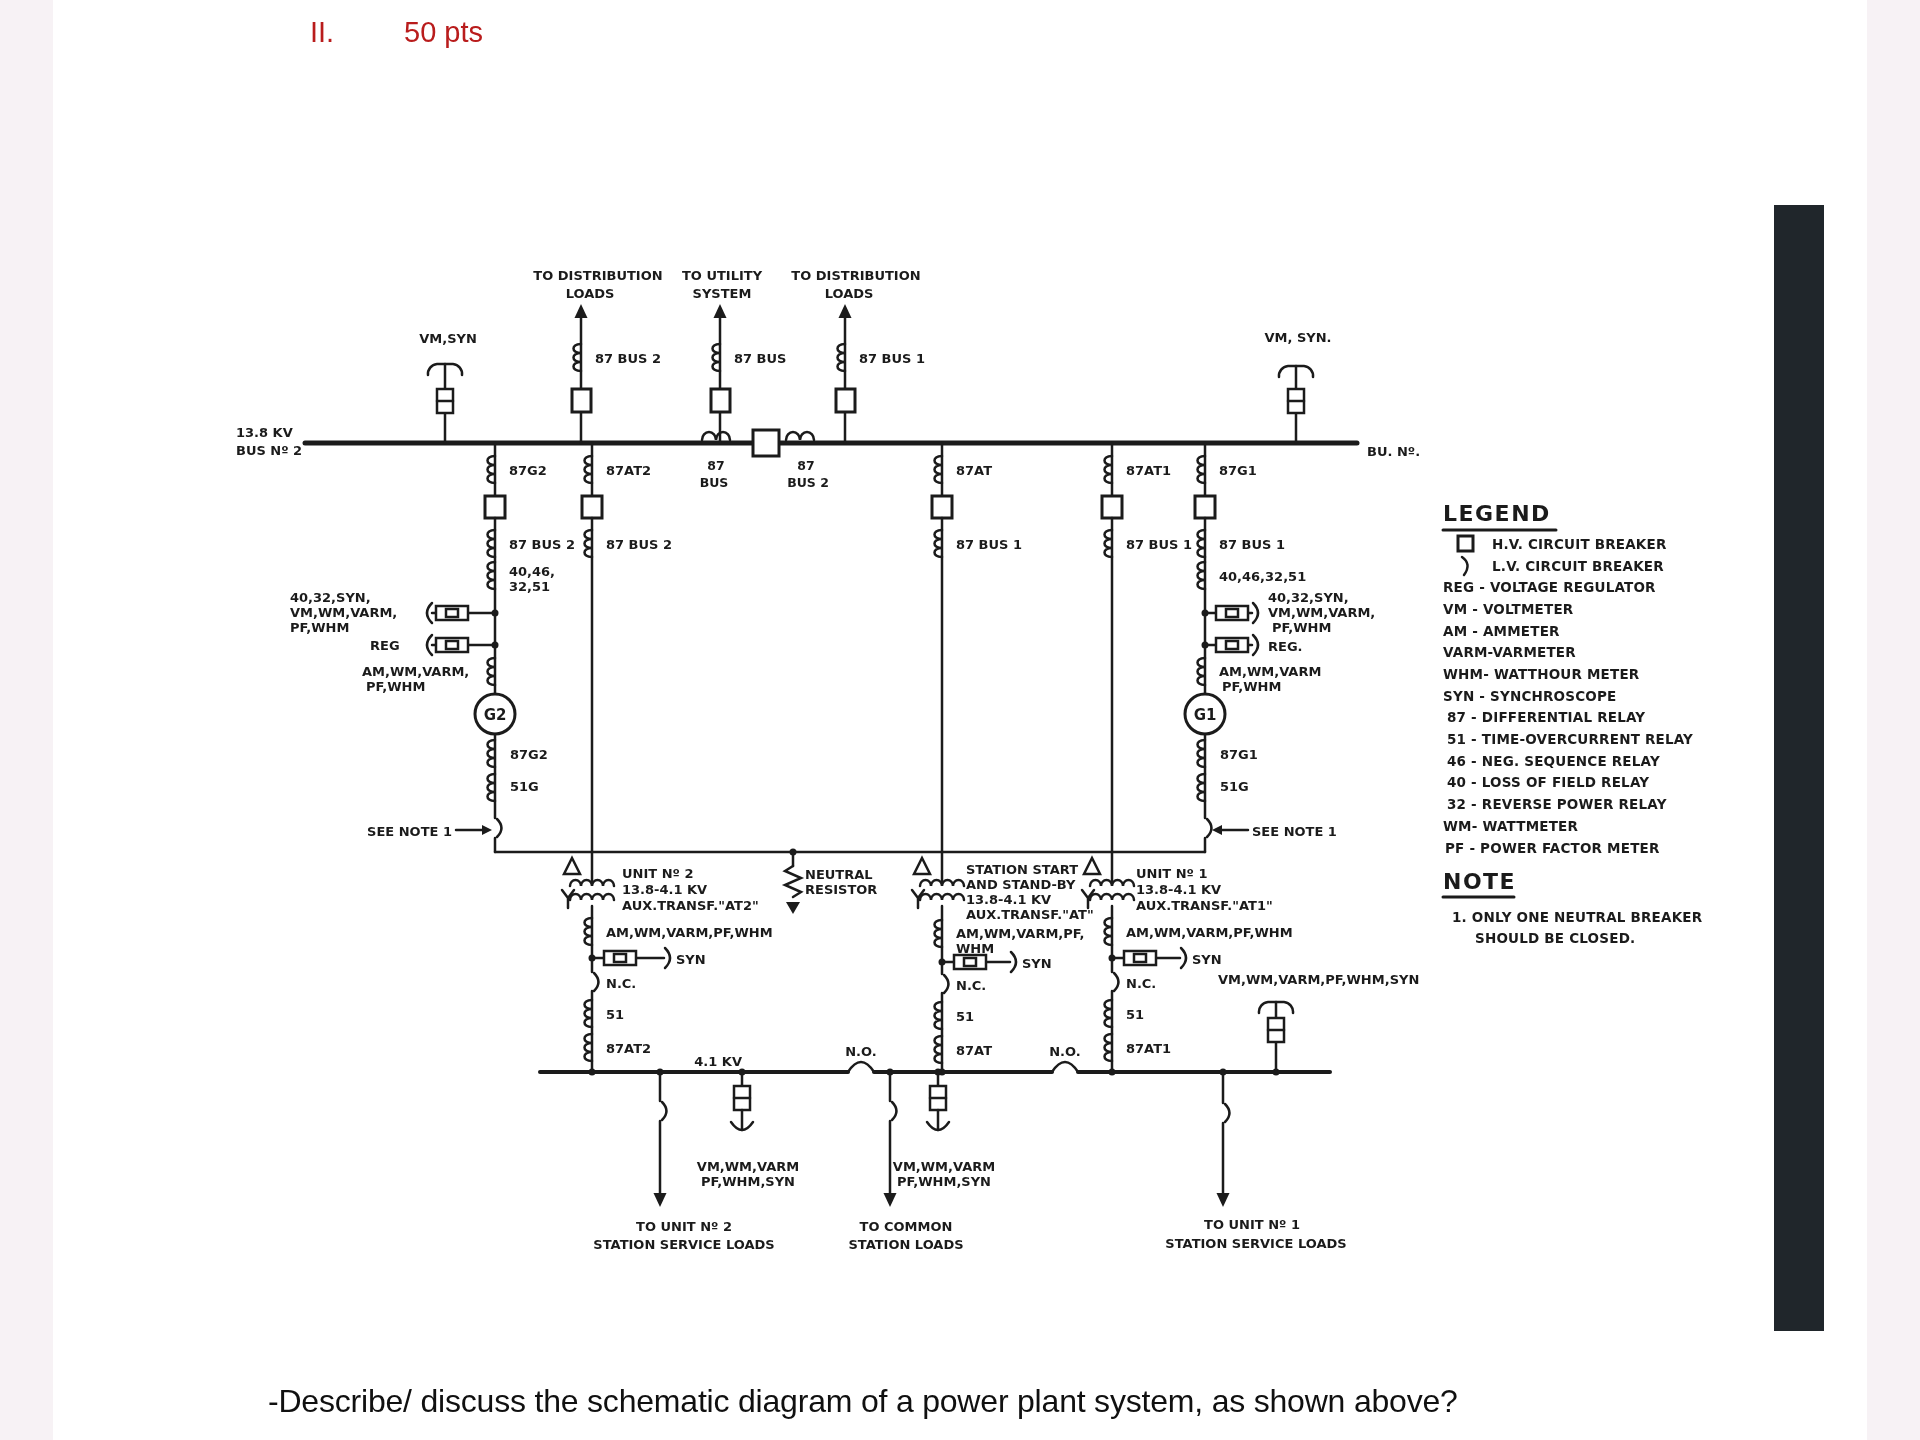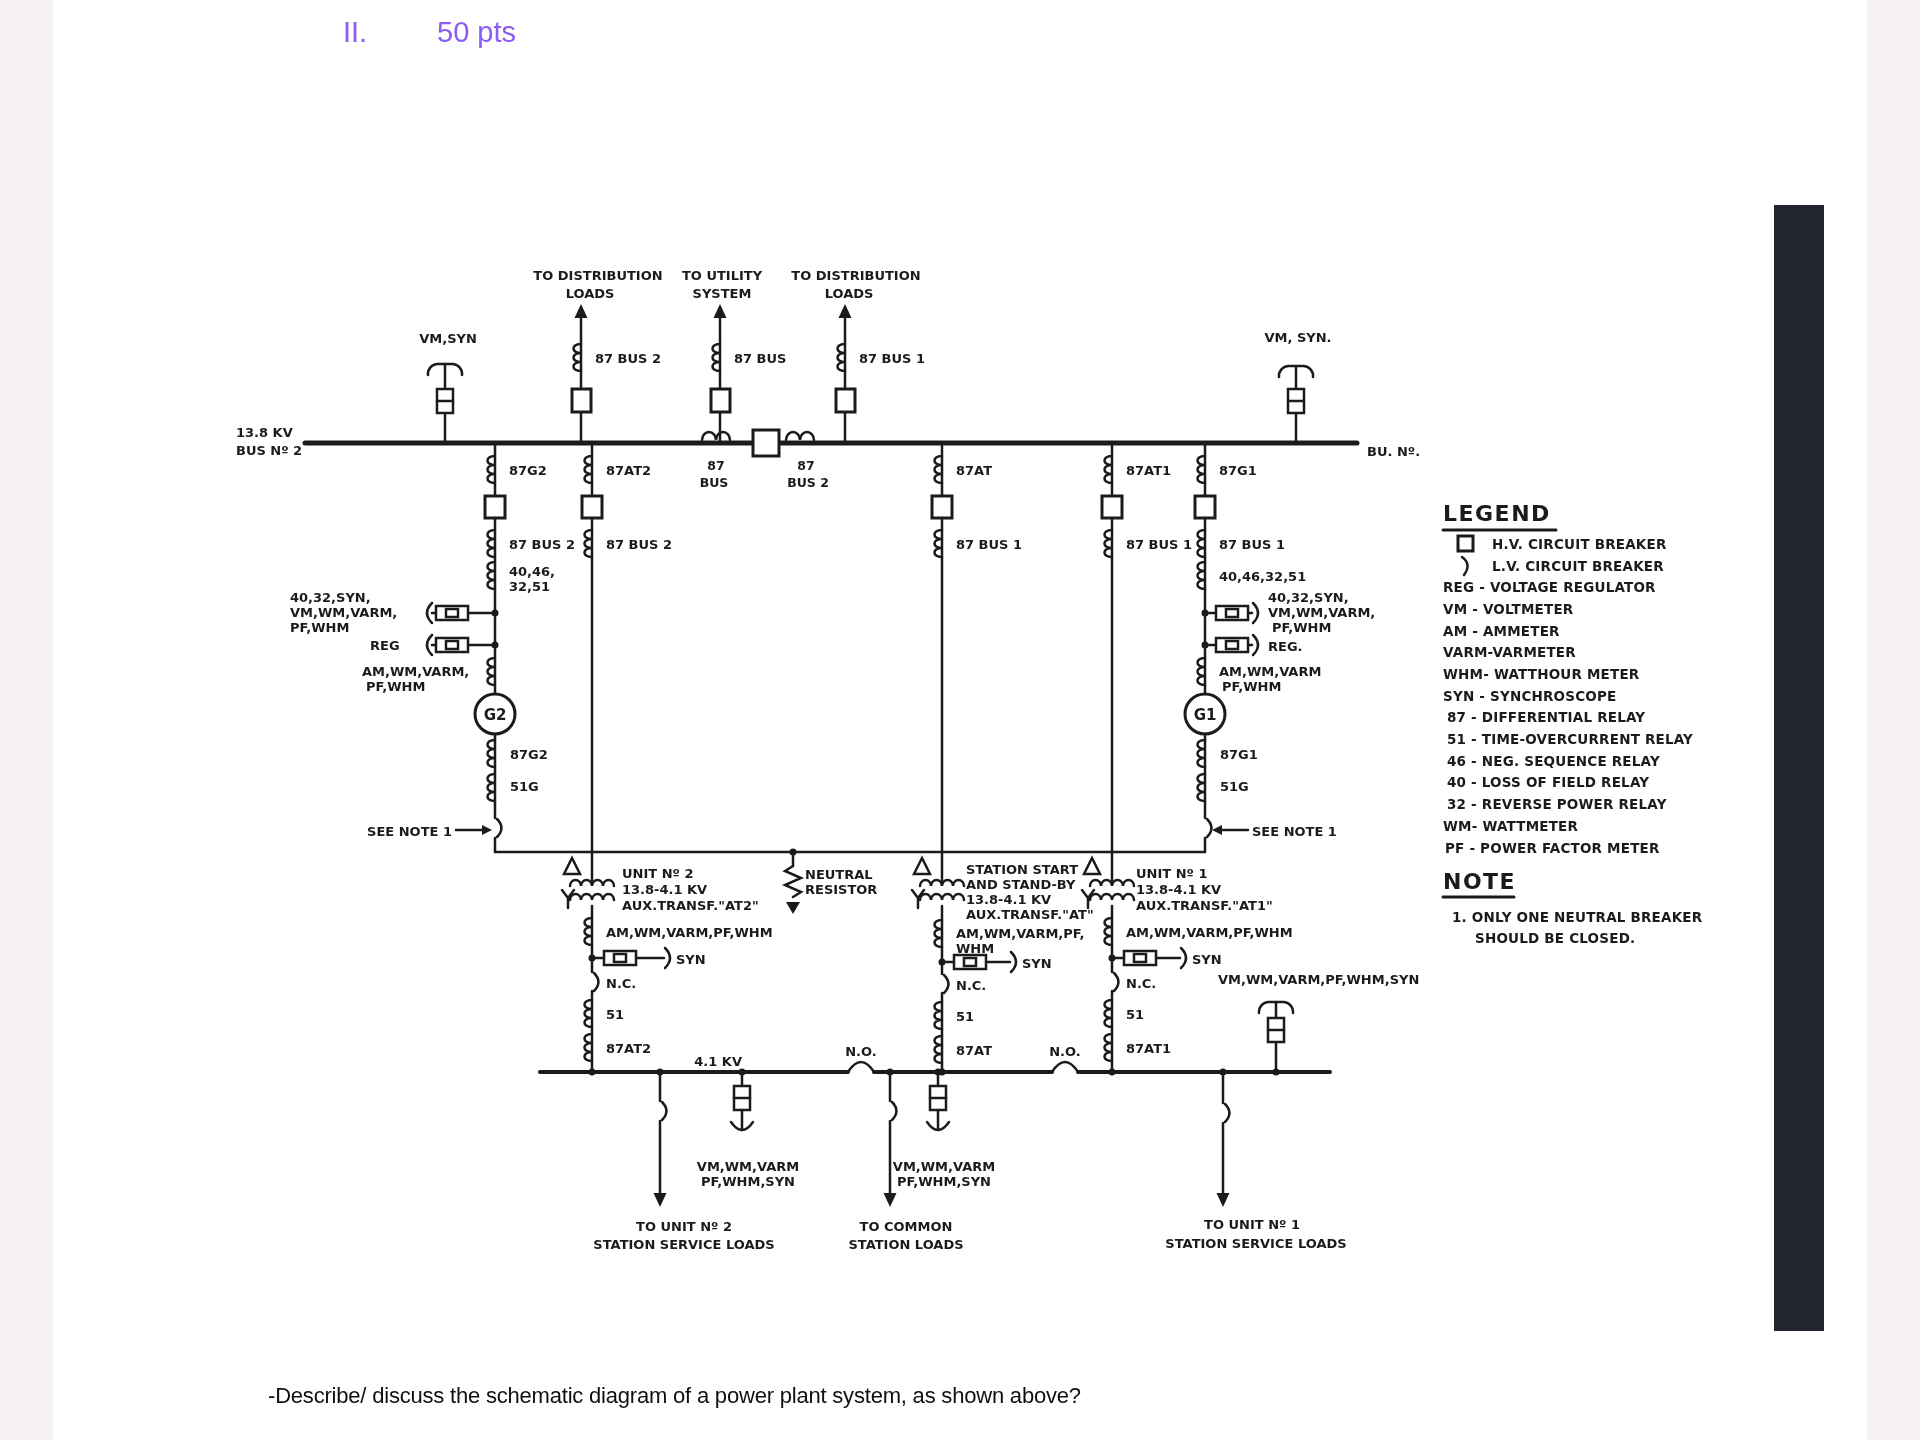--- a/index.html
+++ b/index.html
@@ -3,24 +3,24 @@
 <meta charset="utf-8">
 <style>
   html,body { margin:0; padding:0; }
   body {
     width:1920px; height:1440px; position:relative; overflow:hidden;
     background:#ffffff; font-family:"Liberation Sans", sans-serif;
   }
   .margin-strip { position:absolute; top:0; bottom:0; background:#f7f2f5; }
   #strip-left { left:0; width:53px; }
   #strip-right { right:0; width:53px; }
-  .hdr { position:absolute; top:16px; font-size:29px; color:#8b5cf6;margin-left:33px; }
+  .hdr { position:absolute; top:16px; font-size:29px; color:#b91c1c; }
   #hdr-num { left:310px; }
   #hdr-pts { left:404px; }
-  #question { position:absolute; left:268px; top:1383px; font-size:22px; color:#101010; letter-spacing:-0.2px; }
+  #question { position:absolute; left:268px; top:1383px; font-size:32px; color:#101010; letter-spacing:-0.2px; }
   svg { position:absolute; left:0; top:0; }
   svg text { font-family:"DejaVu Sans", sans-serif; font-weight:700; fill:#1b1b1b; }
   .t12 { font-size:12.5px; }
   .t13 { font-size:13px; }
   .t14 { font-size:13.5px; letter-spacing:.2px; }
   .t15 { font-size:15px; }
   .t22 { font-size:22px; letter-spacing:1.5px; }
   .tc { text-anchor:middle; }
   .te { text-anchor:end; }
 </style>

